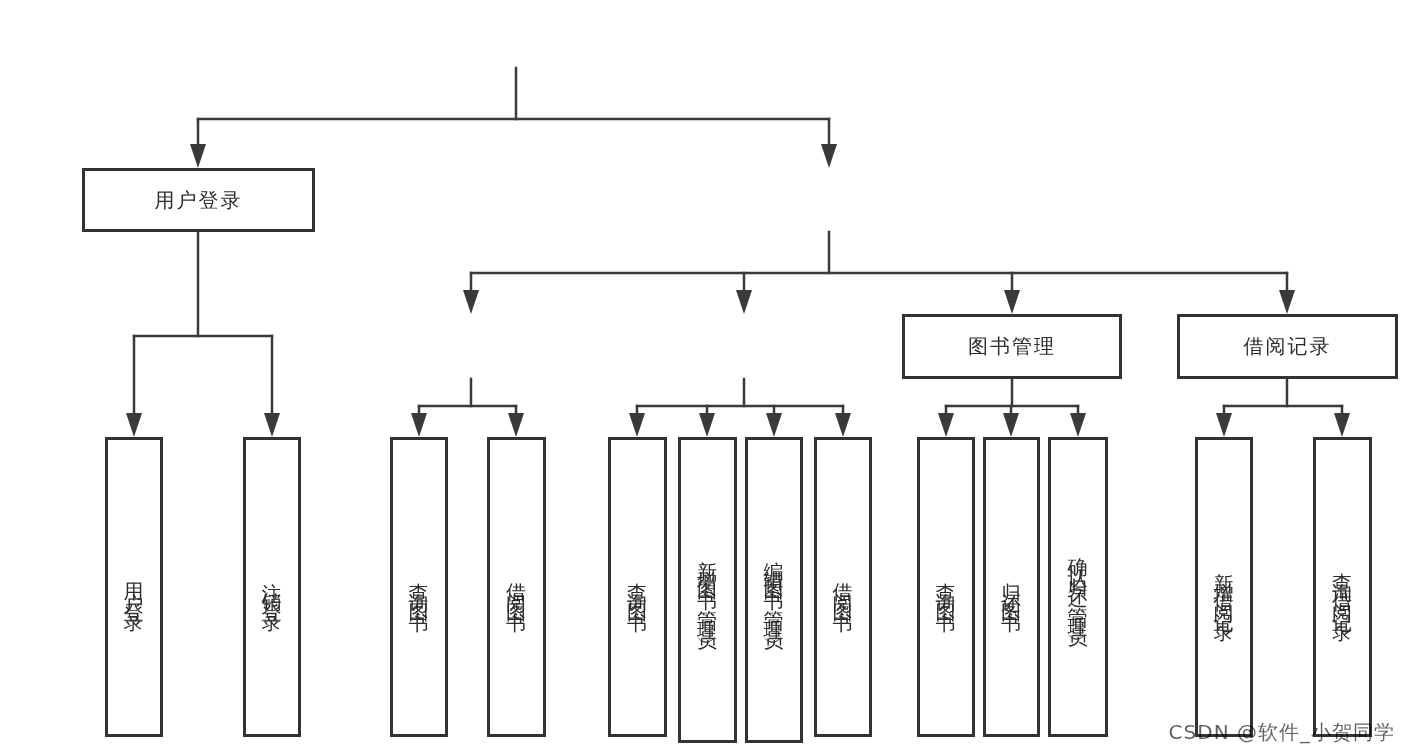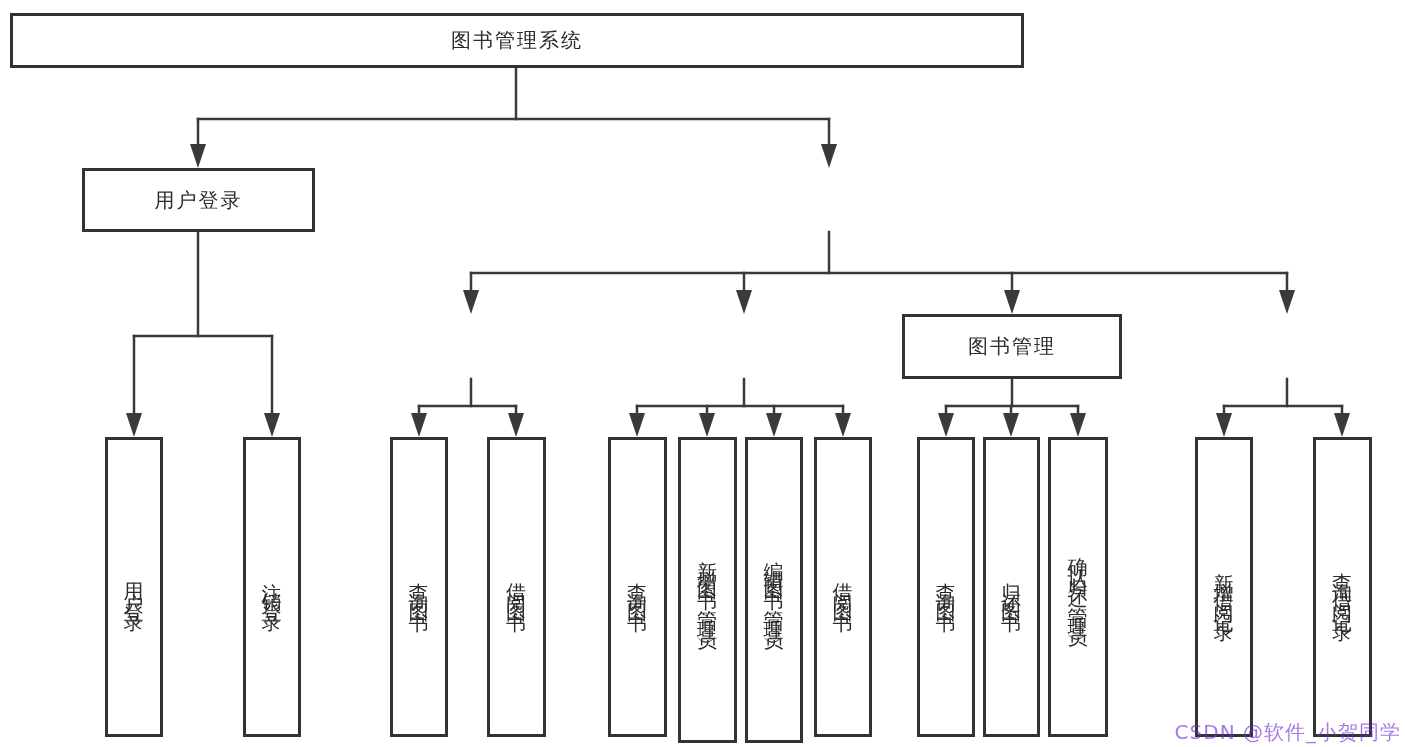--- a/index.html
+++ b/index.html
@@ -43,23 +43,23 @@
     writing-mode: vertical-rl;
     text-orientation: mixed;
     font-size: 20px;
     letter-spacing: 10px;
     line-height: 1;
     white-space: nowrap;
   }
   .watermark {
     position: absolute;
     top: 719px;
-    right: 4px;
+    right: 10px;
     font-size: 20px;
-    color: #6d28d9;
+    color: #000000;
     opacity: 0.62;
     letter-spacing: 1px;
     z-index: 5;
     white-space: nowrap;
   }
 </style>
 </head>
 <body>
 
 <div class="canvas">
@@ -133,31 +133,31 @@
     <g>
       <line x1="1287" y1="379" x2="1287" y2="406" fill="none"></line>
       <line x1="1224" y1="406" x2="1342" y2="406" fill="none"></line>
       <line x1="1224" y1="406" x2="1224" y2="417" fill="none"></line>
       <polygon points="1216,413 1232,413 1224,437" stroke="none"></polygon>
       <line x1="1342" y1="406" x2="1342" y2="417" fill="none"></line>
       <polygon points="1334,413 1350,413 1342,437" stroke="none"></polygon>
     </g>
   </svg>
 
-  <div class="node h-node" style="left:10px; top:13px; width:1014px; height:55px">
-    <span>图书管理系统</span>
-  </div>
 
   <div class="node h-node" style="left:82px; top:168px; width:233px; height:64px">
     <span>用户登录</span>
   </div>
 
   <div class="node h-node" style="left:902px; top:314px; width:220px; height:65px">
     <span>图书管理</span>
   </div>
+  <div class="node h-node" style="left:1177px; top:314px; width:221px; height:65px">
+    <span>借阅记录</span>
+  </div>
 
   <div class="node v-node" style="left:105px; top:437px; width:58px; height:300px">
     <span>用户登录</span>
   </div>
   <div class="node v-node" style="left:243px; top:437px; width:58px; height:300px">
     <span>注销登录</span>
   </div>
 
   <div class="node v-node" style="left:390px; top:437px; width:58px; height:300px">
     <span>查询图书</span>

